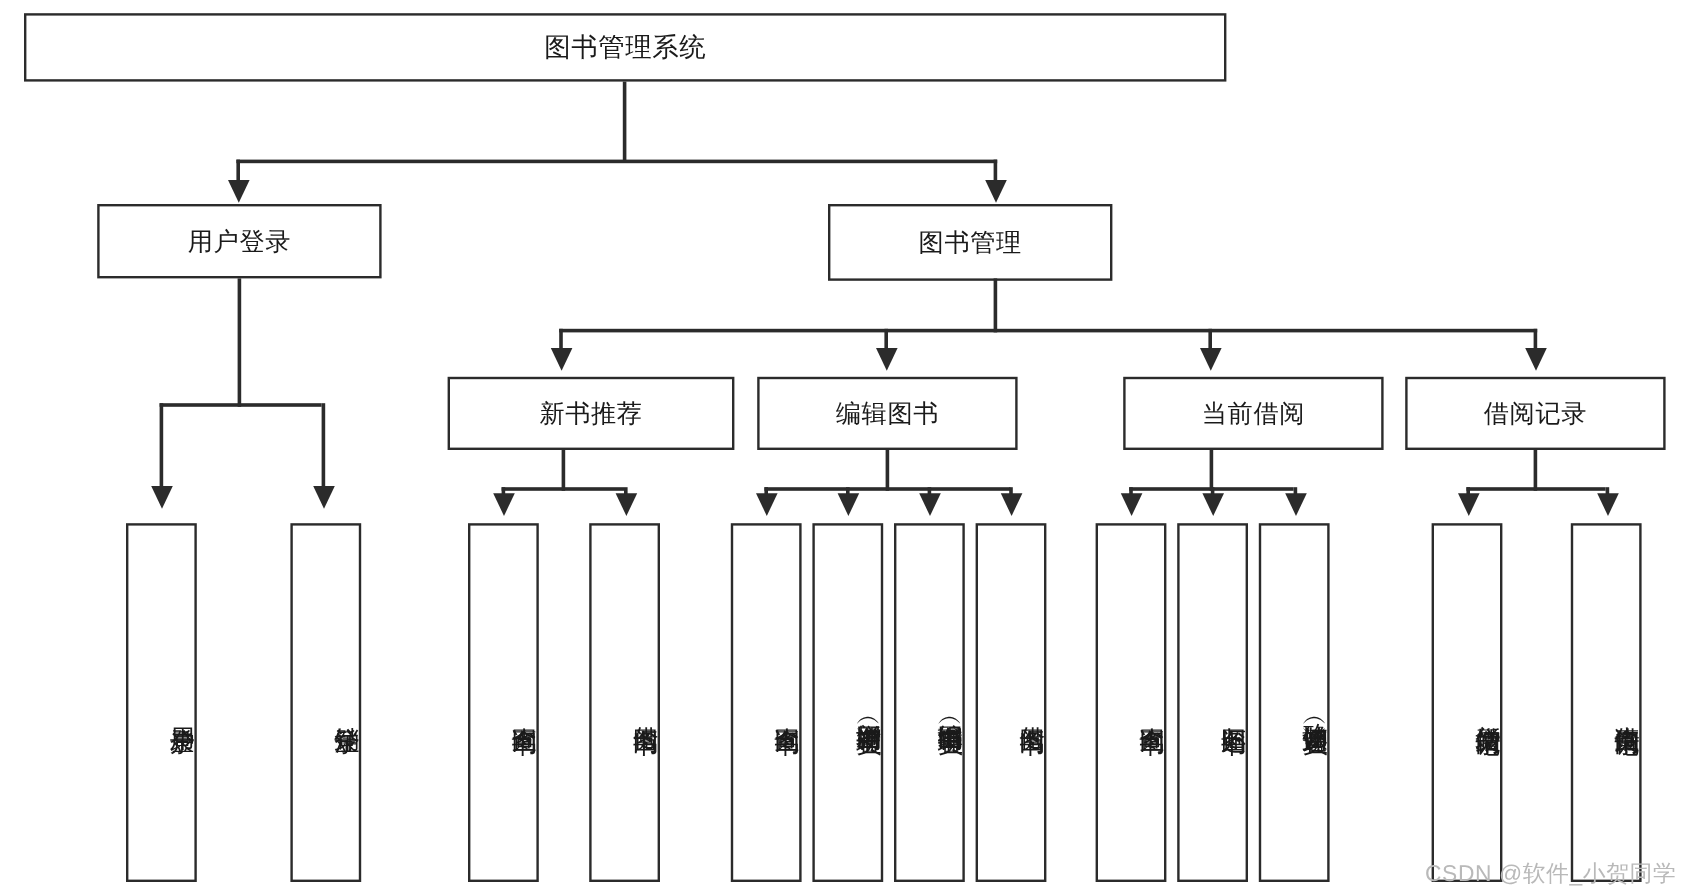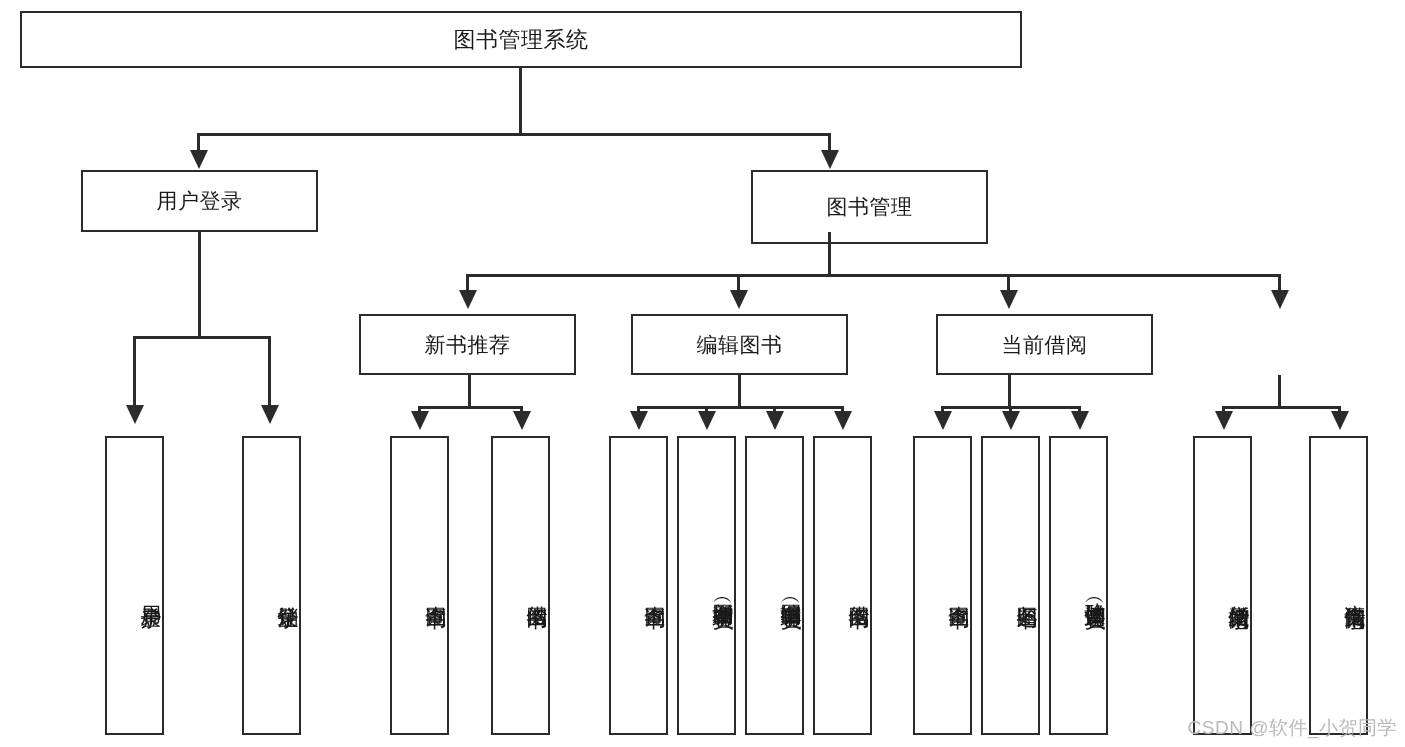--- a/index.html
+++ b/index.html
@@ -93,43 +93,44 @@
   <div class="hline" style="left:197px; top:133px; width:634px;"></div>
 
   <div class="vline" style="left:197px; top:133px; height:20px;"></div>
   <div class="arrow" style="left:190px; top:150px;"></div>
 
   <div class="vline" style="left:828px; top:133px; height:20px;"></div>
   <div class="arrow" style="left:821px; top:150px;"></div>
 
   <div class="node h" style="left:81px; top:170px; width:237px; height:62px;">用户登录</div>
 
-  <div class="node h" style="left:751px; top:170px; width:237px; height:74px;font-family:Liberation Serif, serif;">图书管理</div>
+  <div class="node h" style="left:690px; top:170px; width:237px; height:64px;font-family:Liberation Serif, serif;">图书管理</div>
 
   <div class="vline" style="left:198px; top:232px; height:107px;"></div>
   <div class="hline" style="left:133px; top:336px; width:135px;"></div>
   <div class="vline" style="left:133px; top:336px; height:72px;"></div>
   <div class="arrow" style="left:126px; top:405px;"></div>
   <div class="vline" style="left:268px; top:336px; height:72px;"></div>
   <div class="arrow" style="left:261px; top:405px;"></div>
 
   <div class="vline" style="left:828px; top:232px; height:45px;"></div>
   <div class="hline" style="left:466px; top:274px; width:815px;"></div>
   <div class="vline" style="left:466px; top:274px; height:19px;"></div>
   <div class="arrow" style="left:459px; top:290px;"></div>
   <div class="vline" style="left:737px; top:274px; height:19px;"></div>
   <div class="arrow" style="left:730px; top:290px;"></div>
   <div class="vline" style="left:1007px; top:274px; height:19px;"></div>
   <div class="arrow" style="left:1000px; top:290px;"></div>
   <div class="vline" style="left:1278px; top:274px; height:19px;"></div>
   <div class="arrow" style="left:1271px; top:290px;"></div>
 
-  <div class="node h" style="left:359px; top:314px; width:217px; height:61px;">新书推荐</div>
+  <div class="node h" style="left:373px; top:314px; width:239px; height:61px;">新书推荐</div>
   <div class="node h" style="left:631px; top:314px; width:217px; height:61px;">编辑图书</div>
   <div class="node h" style="left:936px; top:314px; width:217px; height:61px;">当前借阅</div>
+  <div class="node h" style="left:1171px; top:314px; width:217px; height:61px;">借阅记录</div>
 
   <div class="vline" style="left:468px; top:375px; height:34px;"></div>
   <div class="hline" style="left:418px; top:406px; width:102px;"></div>
   <div class="vline" style="left:418px; top:406px; height:8px;"></div>
   <div class="arrow" style="left:411px; top:411px;"></div>
   <div class="vline" style="left:520px; top:406px; height:8px;"></div>
   <div class="arrow" style="left:513px; top:411px;"></div>
 
   <div class="vline" style="left:738px; top:375px; height:34px;"></div>
   <div class="hline" style="left:637px; top:406px; width:205px;"></div>

